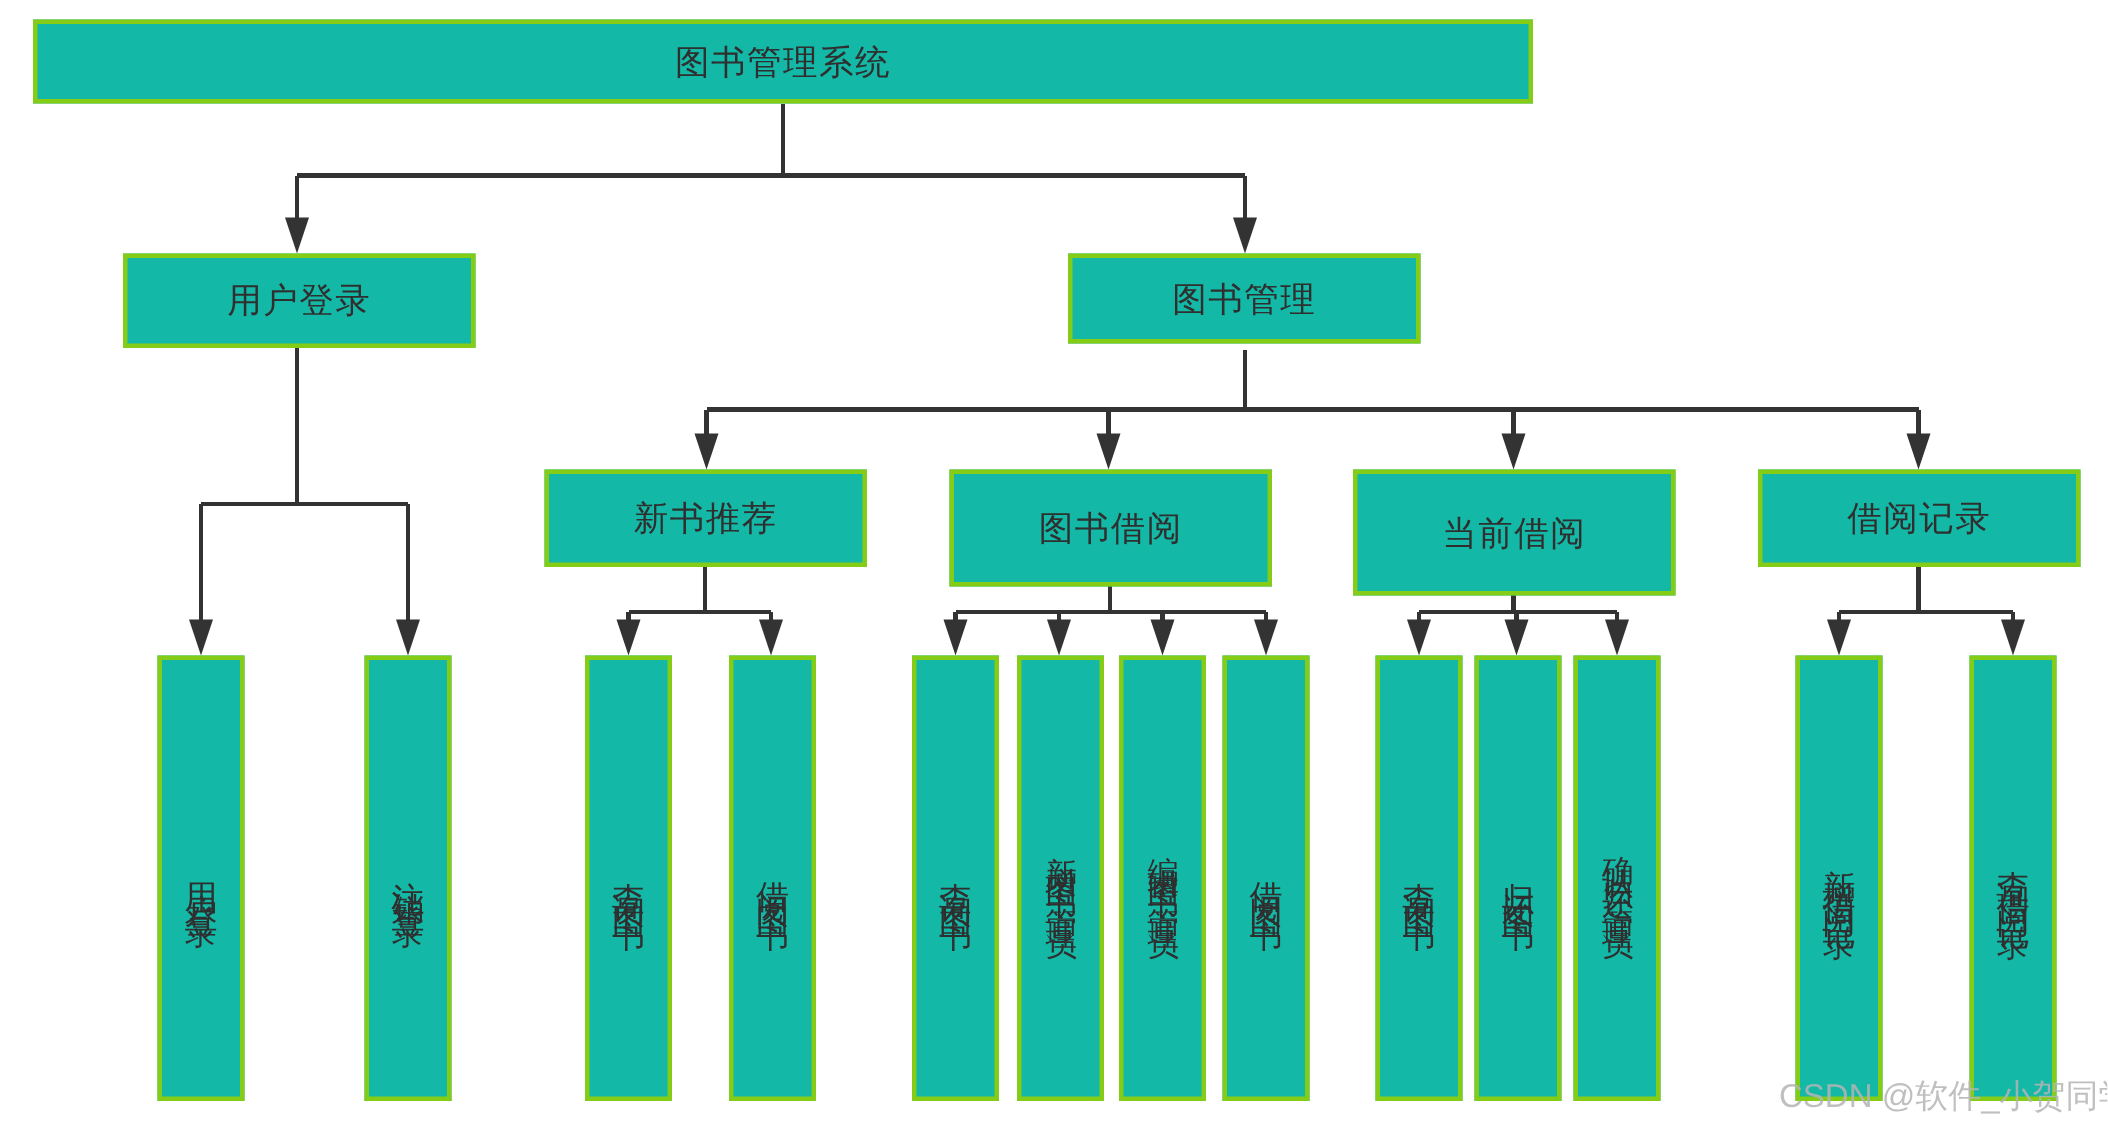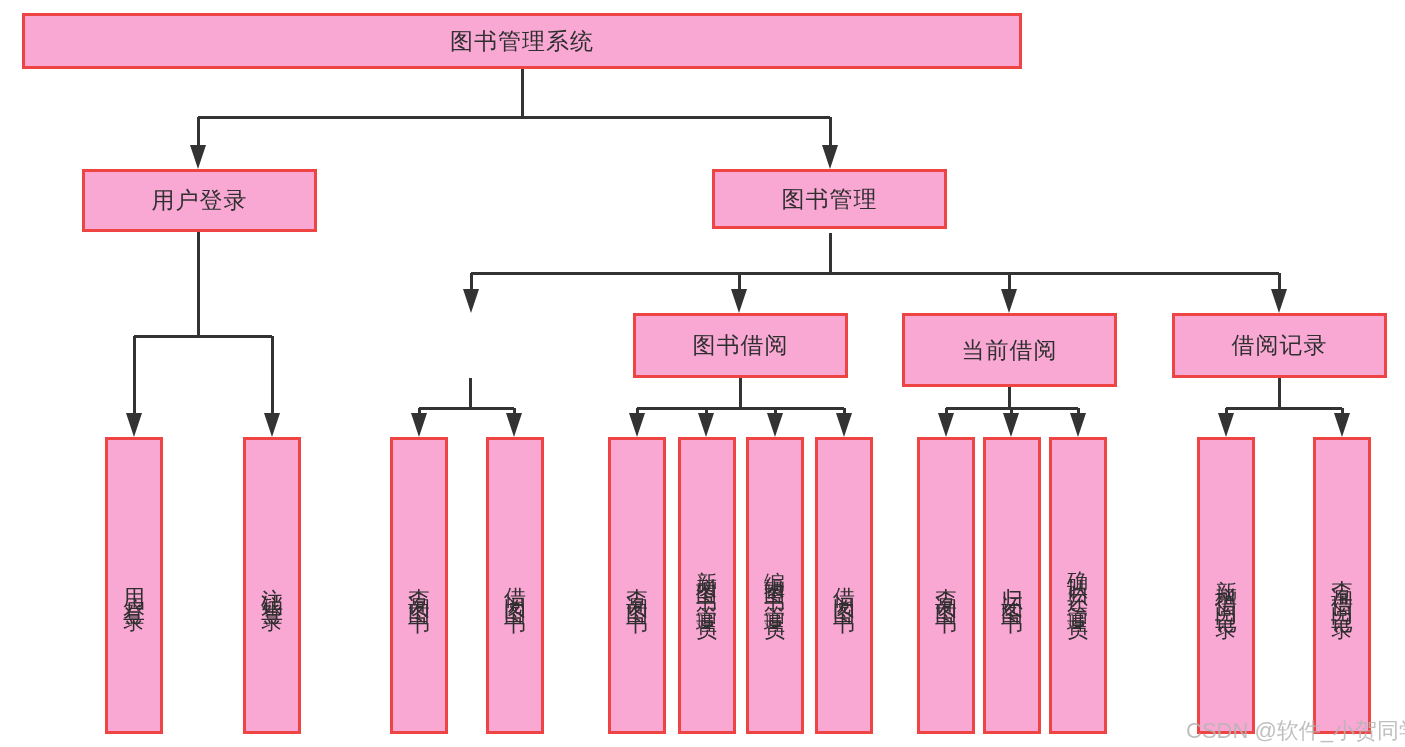--- a/index.html
+++ b/index.html
@@ -12,22 +12,22 @@
     font-family: "Liberation Sans", sans-serif;
   }
   .connectors {
     position: absolute;
     left: 0; top: 0;
     width: 1405px; height: 747px;
   }
   .hbox, .vbox {
     position: absolute;
     box-sizing: border-box;
-    border: 3px solid #ef4444;
-    background: #f9a8d4;
+    border: 3px solid #84cc16;
+    background: #14b8a6;
     display: flex;
     align-items: center;
     justify-content: center;
   }
   .hbox {
     font-size: 23px;
     color: #2f2f2f;
     letter-spacing: 1px;
     white-space: nowrap;
   }
@@ -108,24 +108,27 @@
     <span>图书管理系统</span>
   </div>
 
   <div class="hbox" style="left:82px; top:169px; width:235px; height:63px;">
     <span>用户登录</span>
   </div>
   <div class="hbox" style="left:712px; top:169px; width:235px; height:60px;">
     <span>图书管理</span>
   </div>
 
-  <div class="hbox" style="left:633px; top:313px; width:215px; height:65px;">
+  <div class="hbox" style="left:363px; top:313px; width:215px; height:65px;">
+    <span>新书推荐</span>
+  </div>
+  <div class="hbox" style="left:633px; top:313px; width:215px; height:78px;">
     <span>图书借阅</span>
   </div>
-  <div class="hbox" style="left:902px; top:313px; width:215px; height:74px;">
+  <div class="hbox" style="left:902px; top:313px; width:215px; height:84px;">
     <span>当前借阅</span>
   </div>
   <div class="hbox" style="left:1172px; top:313px; width:215px; height:65px;">
     <span>借阅记录</span>
   </div>
 
   <div class="vbox" style="left:105px; top:437px;">
     <span class="vlabel">用户登录</span>
   </div>
   <div class="vbox" style="left:243px; top:437px;">

